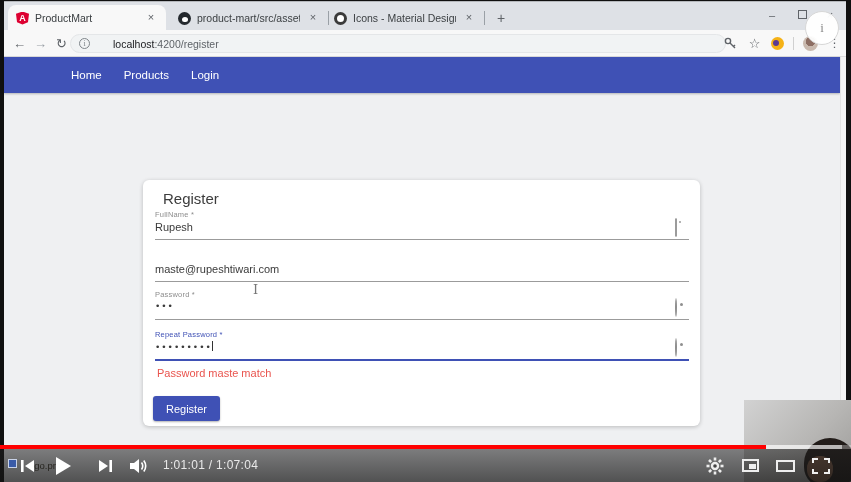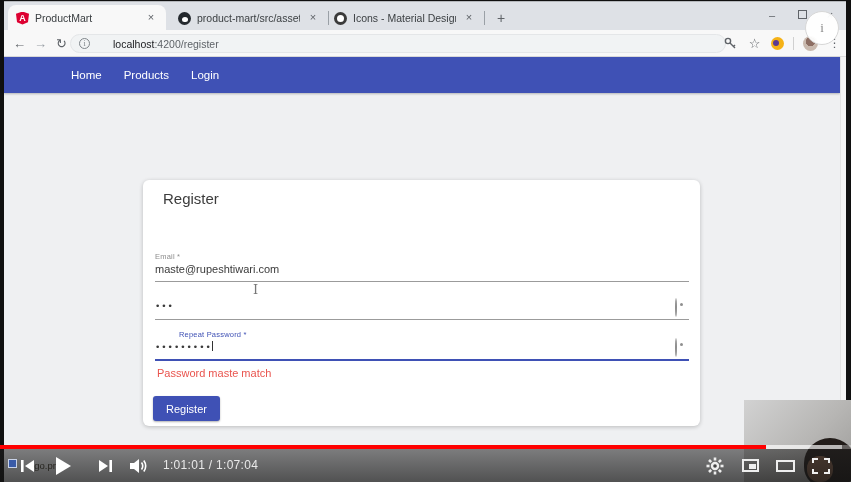--- a/index.html
+++ b/index.html
@@ -49,21 +49,21 @@
   .scrollbar { position:absolute; right:0; top:0; bottom:0; width:6px; background:#f3f3f3; border-left:1px solid #e2e2e2; }
   .appnav { position:absolute; left:0; right:6px; top:0; height:36px; background:#3f51b5; display:flex; align-items:center; padding-left:67px; gap:22px; box-shadow:0 1px 2px rgba(0,0,0,.25); }
   .appnav a { color:#fff; font-size:11.5px; text-decoration:none; }
 
   
   .card { position:absolute; left:139px; top:123px; width:557px; height:246px; background:#fff; border-radius:6px; box-shadow:0 1px 4px rgba(0,0,0,.22); }
   .card-title { position:absolute; left:20px; top:10px; font-size:15px; color:#3c3c3c; }
   .field { position:absolute; left:12px; right:11px; height:38px; }
   .f1{top:30px;} .f2{top:72px;} .f3{top:110px;} .f4{top:150px;}
   .flabel { font-size:7.5px; color:#8d8d8d; letter-spacing:.2px; }
-  .f4 .flabel { color:#3f51b5;margin-left:24px; }
+  .f4 .flabel { color:#3f51b5; }
   .fvalue { position:absolute; left:0; top:11px; font-size:11px; color:#3a3a3a; }
   .dotsval { font-size:9px; letter-spacing:1px; color:#3a3a3a; font-family:"DejaVu Sans", sans-serif; }
   .funder { position:absolute; left:0; right:0; top:29px; height:1px; background:#9b9b9b; }
   .f4 .funder { height:2px; background:#3f51b5; }
   .caret { display:inline-block; width:1px; height:10px; background:#333; vertical-align:-1px; }
   .suffix { position:absolute; right:2px; top:9px; width:12px; height:12px; }
   .sq-icon { width:9px; height:11px; border:1px solid #9b9b9b; border-radius:1px; margin:0 auto; position:relative; }
   .sq-icon:after { content:""; position:absolute; left:2.5px; top:2px; width:2px; height:2px; border-radius:50%; background:#9b9b9b; }
   .eye-icon { width:12px; height:12px; border:1px solid #8f8f8f; border-radius:50%; position:relative; }
   .eye-icon:after { content:""; position:absolute; left:3.5px; top:3.5px; width:3px; height:3px; border-radius:50%; background:#8f8f8f; }
@@ -157,28 +157,34 @@
     <div class="viewport">
       <div class="appnav">
         <a href="#">Home</a>
         <a href="#">Products</a>
         <a href="#">Login</a>
       </div>
 
       <div class="card">
         <div class="card-title">Register</div>
 
+        <div class="field f1">
+          <div class="flabel">FullName *</div>
+          <div class="fvalue">Rupesh</div>
+          <span class="suffix"><span class="sq-icon"></span></span>
+          <div class="funder"></div>
+        </div>
 
         <div class="field f2">
-          <div class="flabel">Email *</div>
           <div class="fvalue">maste@rupeshtiwari.com</div>
           <div class="funder"></div>
         </div>
 
         <div class="field f3">
+          <div class="flabel">Password *</div>
           <div class="fvalue dotsval">•••</div>
           <span class="suffix"><span class="eye-icon"></span></span>
           <div class="funder"></div>
         </div>
 
         <div class="field f4">
           <div class="flabel">Repeat Password *</div>
           <div class="fvalue dotsval"><span>•••••••••</span><span class="caret"></span></div>
           <span class="suffix"><span class="eye-icon"></span></span>
           <div class="funder"></div>

